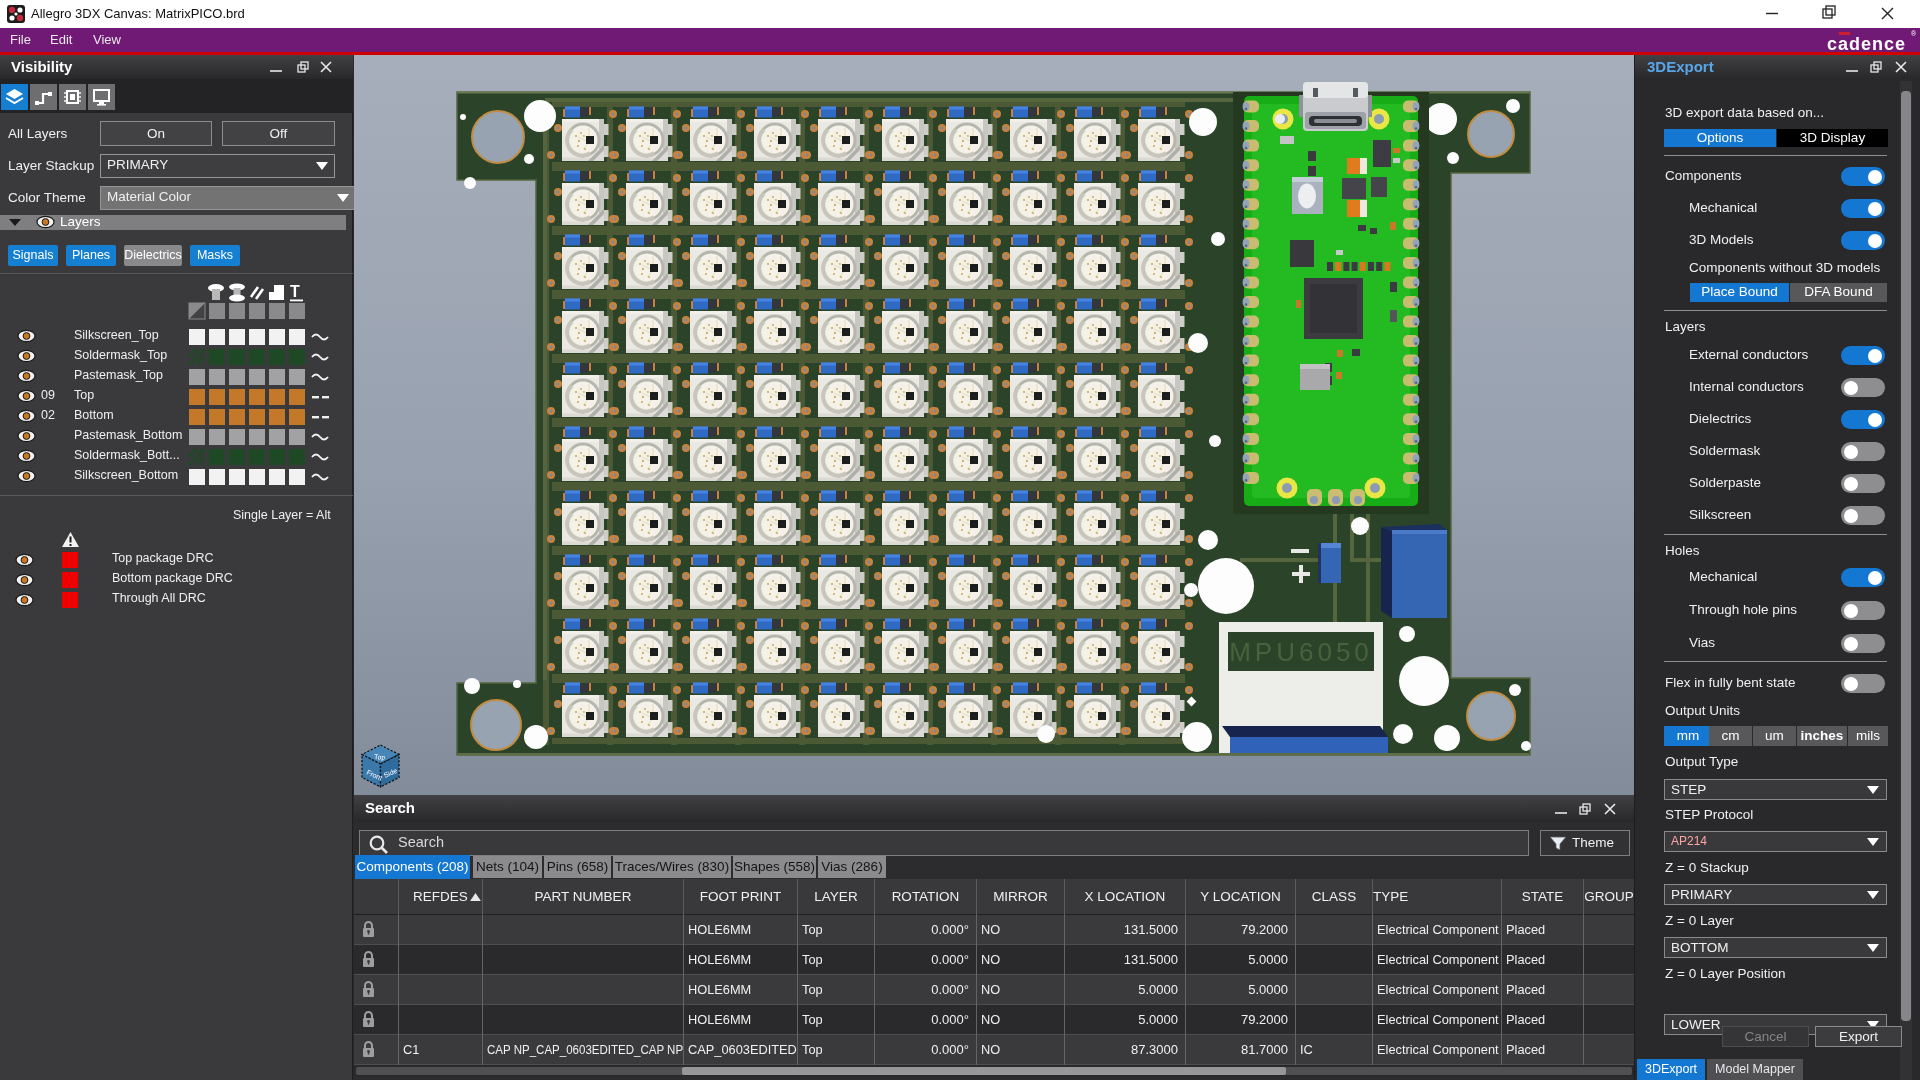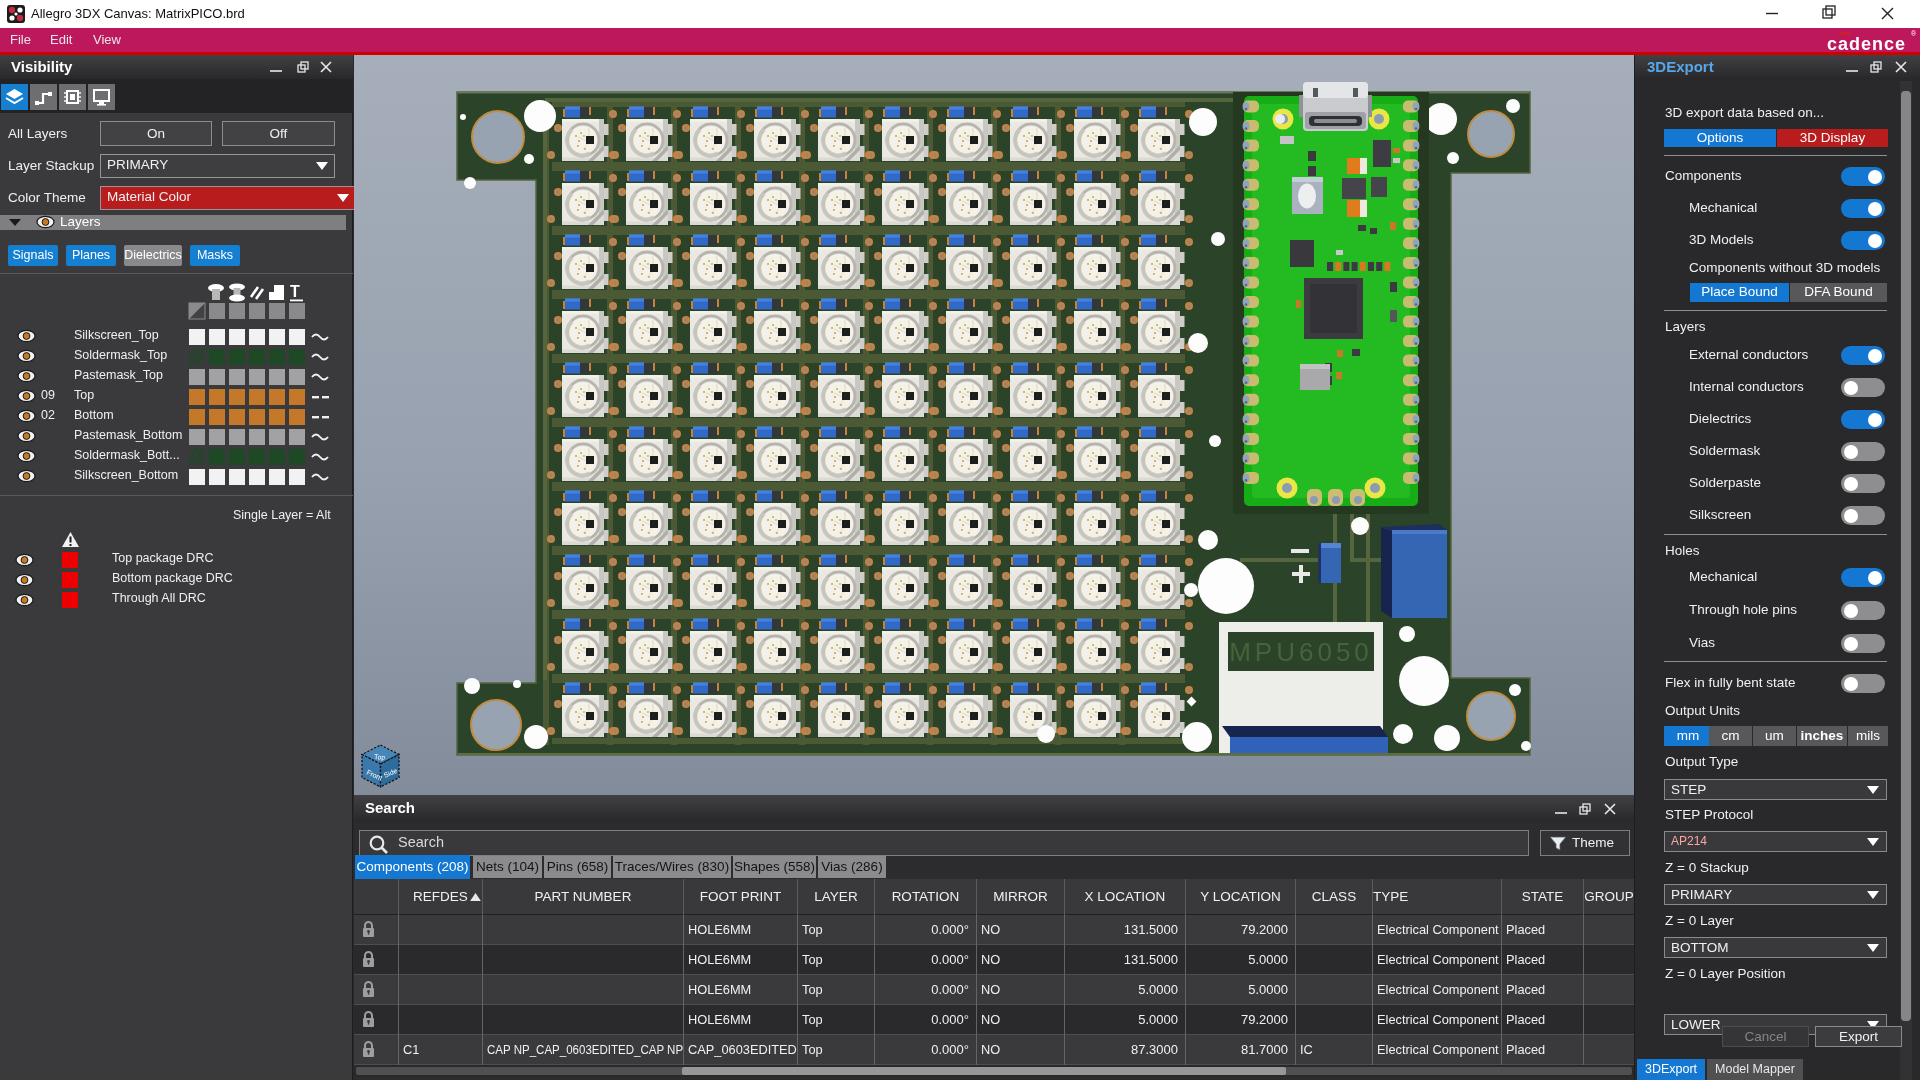--- a/index.html
+++ b/index.html
@@ -18,21 +18,21 @@
    <circle cx="9" cy="9" r="1.6" fill="#ffffff"></circle>
  </svg>
  <div class="txt" style="left:31px;top:6px;font-size:13px;color:#111;">Allegro 3DX Canvas: MatrixPICO.brd</div>
  <svg class="abs" style="left:1760px;top:0" width="160" height="28" viewBox="0 0 160 28">
    <line x1="6" y1="13.5" x2="18" y2="13.5" stroke="#222" stroke-width="1.4"></line>
    <rect x="63" y="9" width="9" height="9" fill="none" stroke="#222" stroke-width="1.3"></rect>
    <rect x="66" y="6" width="9" height="9" fill="none" stroke="#222" stroke-width="1.3"></rect>
    <path d="M122 8 L133 19 M133 8 L122 19" stroke="#222" stroke-width="1.4"></path>
  </svg>
 </div>
-<div class="abs" style="left:0;top:28px;width:1920px;height:24px;background:#be185d;">
+<div class="abs" style="left:0;top:28px;width:1920px;height:24px;background:#701a75;">
  <div class="txt" style="left:10px;top:4px;font-size:13px;color:#e8e8e8;">File</div>
  <div class="txt" style="left:50px;top:4px;font-size:13px;color:#e8e8e8;">Edit</div>
  <div class="txt" style="left:93px;top:4px;font-size:13px;color:#e8e8e8;">View</div>
  <div class="txt" style="left:1827px;top:6px;font-size:18px;font-weight:bold;color:#fff;letter-spacing:1px;">cadence</div>
  <div class="abs" style="left:1839px;top:4px;width:11px;height:3px;background:#cc2030;"></div>
  <div class="txt" style="left:1911px;top:2px;font-size:7px;color:#fff;">®</div>
 </div>
 <div class="abs" style="left:0;top:52px;width:1920px;height:3px;background:#d00000;"></div>
 
 <div class="abs" style="left:0;top:55px;width:353px;height:1025px;background:#3a3a3c;border-right:1px solid #1d1d1f;">
@@ -85,21 +85,21 @@
  <div class="abs" style="left:100px;top:66px;width:112px;height:25px;background:#424245;border:1px solid #8c8c8e;color:#f0f0f0;font-size:13.5px;text-align:center;line-height:23px;">On</div>
  <div class="abs" style="left:222px;top:66px;width:113px;height:25px;background:#424245;border:1px solid #8c8c8e;color:#f0f0f0;font-size:13.5px;text-align:center;line-height:23px;">Off</div>
  <div class="txt" style="left:8px;top:103px;font-size:13.5px;color:#f0f0f0;">Layer Stackup</div>
  <div class="abs" style="left:100px;top:99px;width:235px;height:24px;background:#3e3e41;border:1px solid #969698;">
    <div class="txt" style="left:6px;top:2px;font-size:13.5px;color:#f0f0f0;">PRIMARY</div>
    <svg style="right:6px;top:7px;position:absolute" width="12" height="9" viewBox="0 0 12 9">
         <path d="M0 0 H12 L6 8 Z" fill="#fff"></path>
       </svg>
  </div>
  <div class="txt" style="left:8px;top:135px;font-size:13.5px;color:#f0f0f0;">Color Theme</div>
- <div class="abs" style="left:100px;top:131px;width:256px;height:24px;background:#b91c1c;border:1px solid #969698;text-align:right;">
+ <div class="abs" style="left:100px;top:131px;width:256px;height:24px;background:#737373;border:1px solid #969698;text-align:right;">
    <div class="txt" style="left:6px;top:2px;font-size:13.5px;color:#f0f0f0;">Material Color</div>
    <svg style="right:6px;top:7px;position:absolute" width="12" height="9" viewBox="0 0 12 9">
         <path d="M0 0 H12 L6 8 Z" fill="#fff"></path>
       </svg>
  </div>
  <div class="abs" style="left:0;top:160px;width:346px;height:15px;background:#7f7f81;">
    <svg style="left:9px;top:4px" width="12" height="8" viewBox="0 0 12 8">
         <path d="M0 0 H12 L6 7 Z" fill="#1a1a1a"></path>
       </svg>
    <svg style="left:36px;top:0px" width="19" height="14" viewBox="0 0 19 14">
@@ -309,21 +309,21 @@
    <rect x="31" y="10" width="7" height="7" fill="none" stroke="#e8e8e8" stroke-width="1.3"></rect>
    <rect x="34" y="7" width="7" height="7" fill="none" stroke="#e8e8e8" stroke-width="1.3"></rect>
    <path d="M56 7 L66 17 M66 7 L56 17" stroke="#e8e8e8" stroke-width="1.6"></path>
   </svg>
  </div>
  <div class="abs" style="left:265px;top:26px;width:12px;height:999px;background:#323234;"></div>
  <div class="abs" style="left:266px;top:36px;width:10px;height:930px;background:#86868a;border-radius:4px;"></div>
 <div class="txt" style="left:30px;top:50px;font-size:13.5px;color:#f0f0f0;">3D export data based on...</div>
 <div class="abs" style="left:29px;top:74px;width:224px;height:18px;">
  <div class="abs" style="left:0;top:0;width:112px;height:18px;background:#1478d2;color:#fff;font-size:13.5px;text-align:center;line-height:17px;">Options</div>
- <div class="abs" style="left:113px;top:0;width:111px;height:18px;background:#b91c1c;color:#fff;font-size:13.5px;text-align:center;line-height:17px;">3D Display</div>
+ <div class="abs" style="left:113px;top:0;width:111px;height:18px;background:#000000;color:#fff;font-size:13.5px;text-align:center;line-height:17px;">3D Display</div>
 </div>
 <div class="abs" style="left:29px;top:100px;width:223px;height:1px;background:#8e8e90;"></div>
 <div class="txt" style="left:30px;top:113px;font-size:13.5px;color:#f0f0f0;">Components</div>
 <div class="abs" style="left:206px;top:112px;width:44px;height:19px;border-radius:9.5px;background:#1478d2;">
         <div class="abs" style="left:27px;top:2.5px;width:14px;height:14px;border-radius:50%;background:#fff;"></div>
     </div>
 <div class="txt" style="left:54px;top:145px;font-size:13.5px;color:#f0f0f0;">Mechanical</div>
 <div class="abs" style="left:206px;top:144px;width:44px;height:19px;border-radius:9.5px;background:#1478d2;">
         <div class="abs" style="left:27px;top:2.5px;width:14px;height:14px;border-radius:50%;background:#fff;"></div>
     </div>

